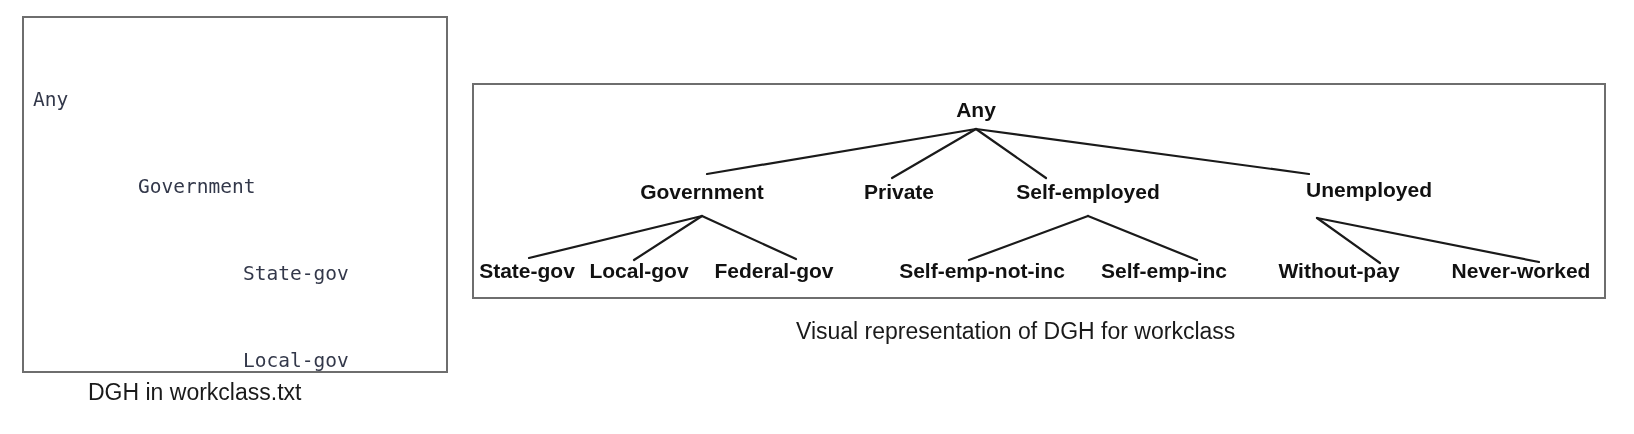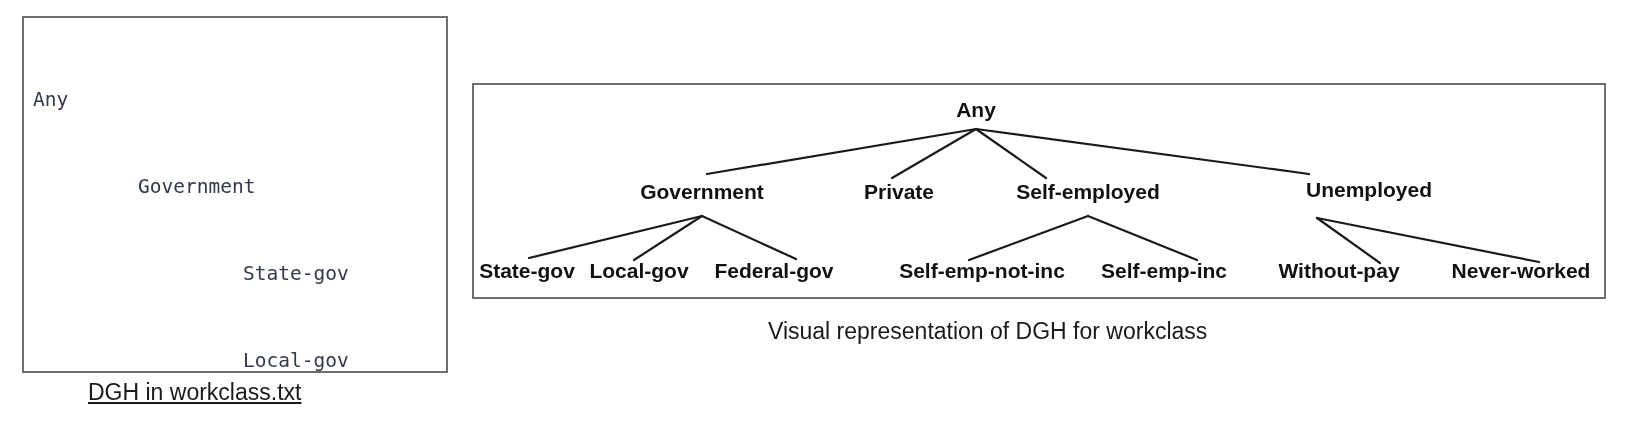--- a/index.html
+++ b/index.html
@@ -43,21 +43,20 @@
   .ind2 { padding-left: 210px; }
 
   #file-caption {
     position: absolute;
     left: 88px;
     top: 379px;
     font-family: "Liberation Sans", sans-serif;
     font-size: 23px;
     color: #1a1a1a;
     white-space: nowrap;
-    text-decoration: underline;
   }
 
   
   #dgh-tree-panel {
     position: absolute;
     left: 472px;
     top: 83px;
     width: 1134px;
     height: 216px;
     box-sizing: border-box;
@@ -80,21 +79,21 @@
   }
   .tree-edge {
     stroke: #1a1a1a;
     stroke-width: 2.2;
     fill: none;
     stroke-linecap: round;
   }
 
   #tree-caption {
     position: absolute;
-    left: 768px;
+    left: 796px;
     top: 318px;
     font-family: "Liberation Sans", sans-serif;
     font-size: 23px;
     color: #1a1a1a;
     white-space: nowrap;
   }
 </style>
 </head>
 <body>
 

